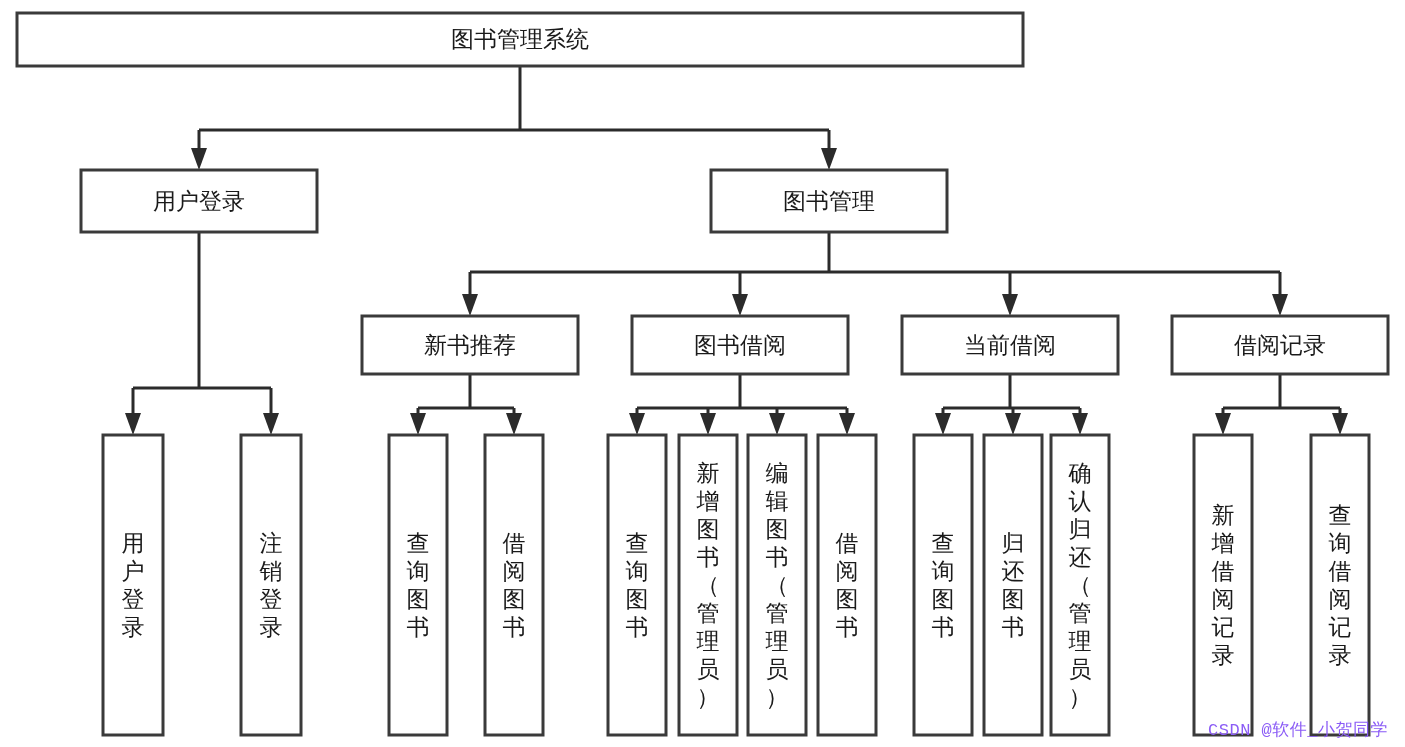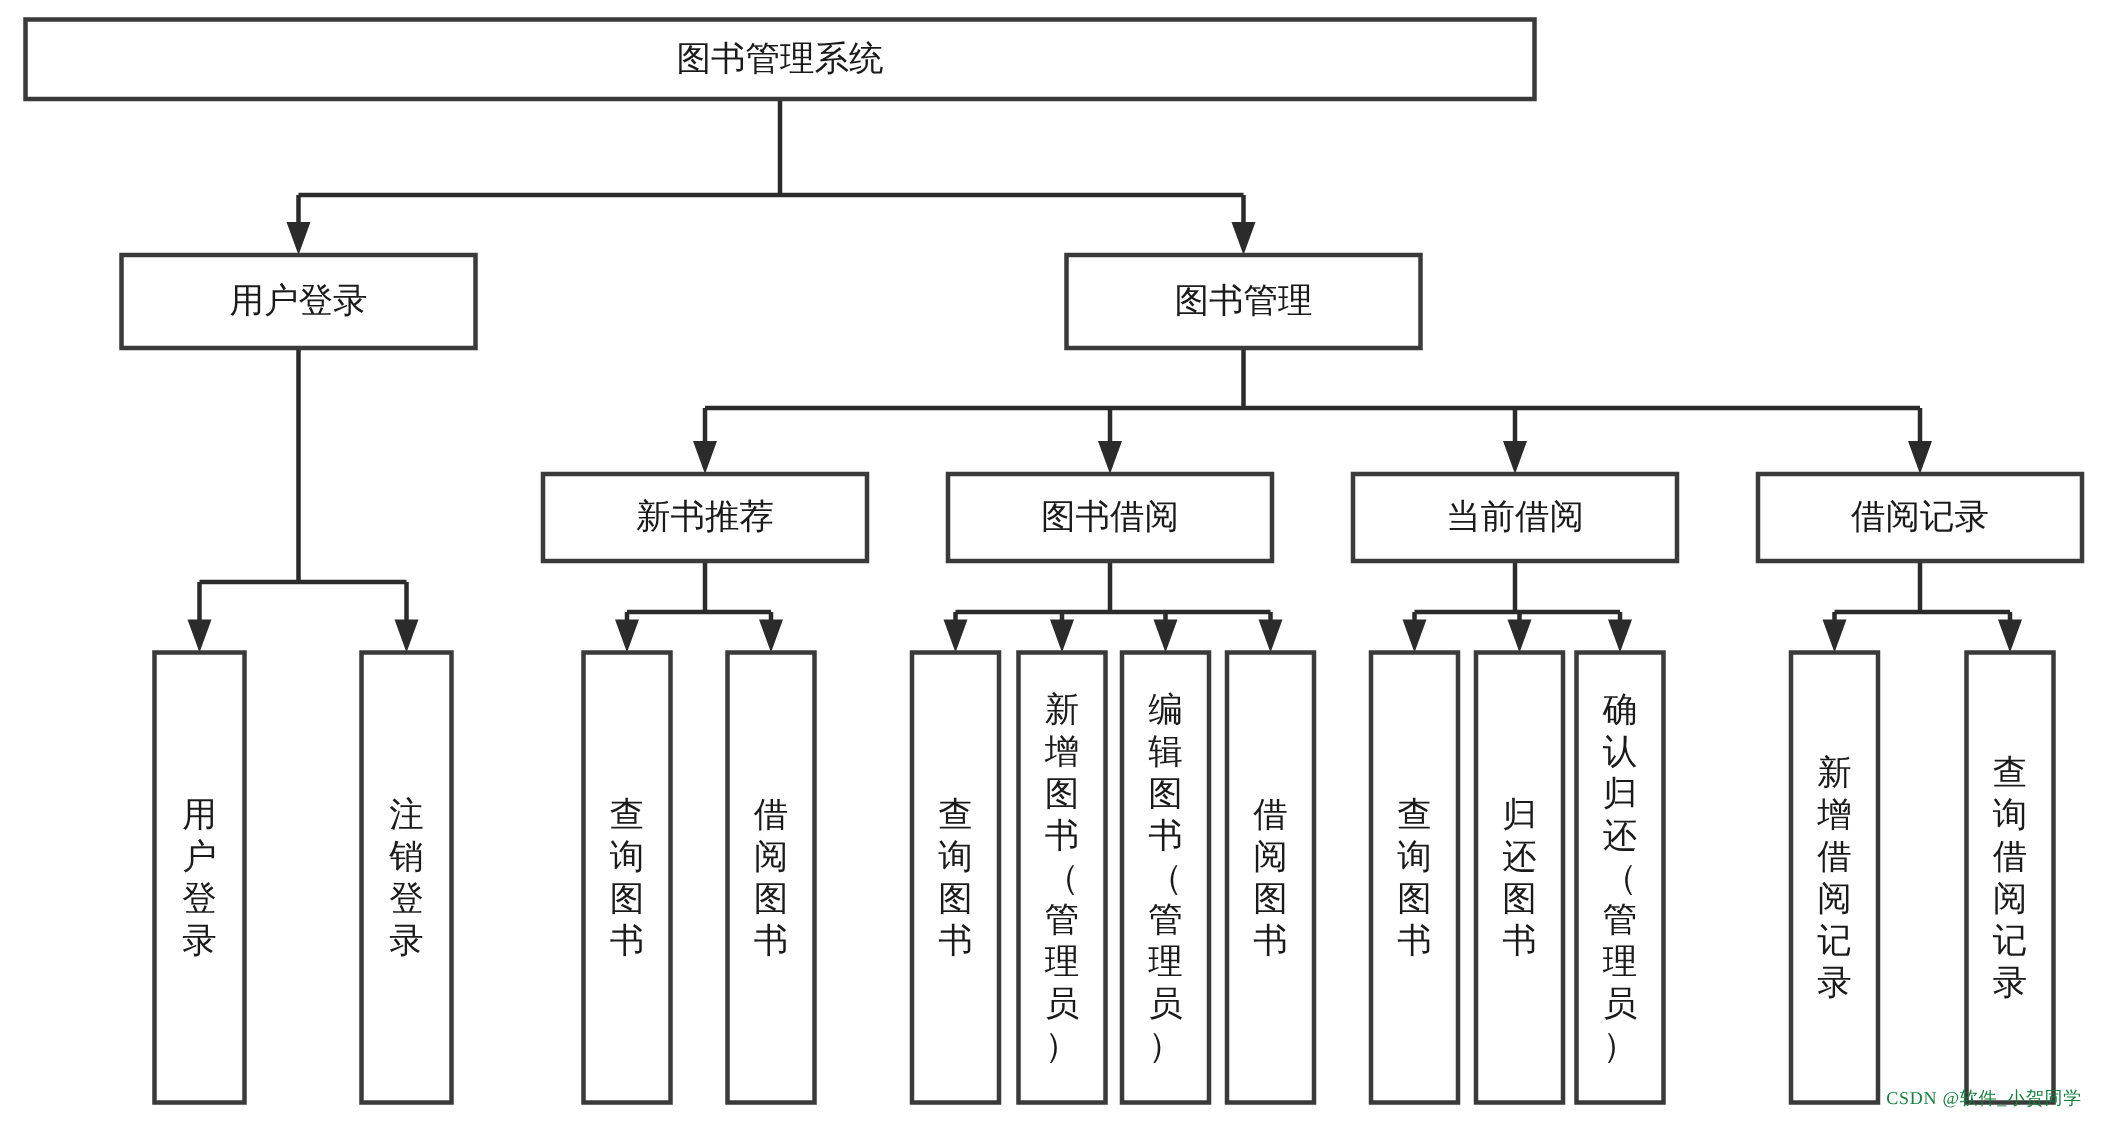--- a/index.html
+++ b/index.html
@@ -46,23 +46,23 @@
     fill: none;
   }
   .arrow-head {
     fill: #2b2b2b;
     stroke: none;
   }
   .watermark {
     position: absolute;
     right: 8px;
     bottom: 6px;
-    font-family: Liberation Serif, serif;
-    font-size: 12px;
-    color: #15803d;
+    font-family: Liberation Mono, monospace;
+    font-size: 17px;
+    color: #8b5cf6;
     white-space: nowrap;
     letter-spacing: 0.5px;
   }
 </style>
 </head>
 <body>
 
 <div id="diagram-root">
   <svg id="chart-svg" width="1405" height="747" viewBox="0 0 1405 747" xmlns="http://www.w3.org/2000/svg">
     <g id="edges-layer">

